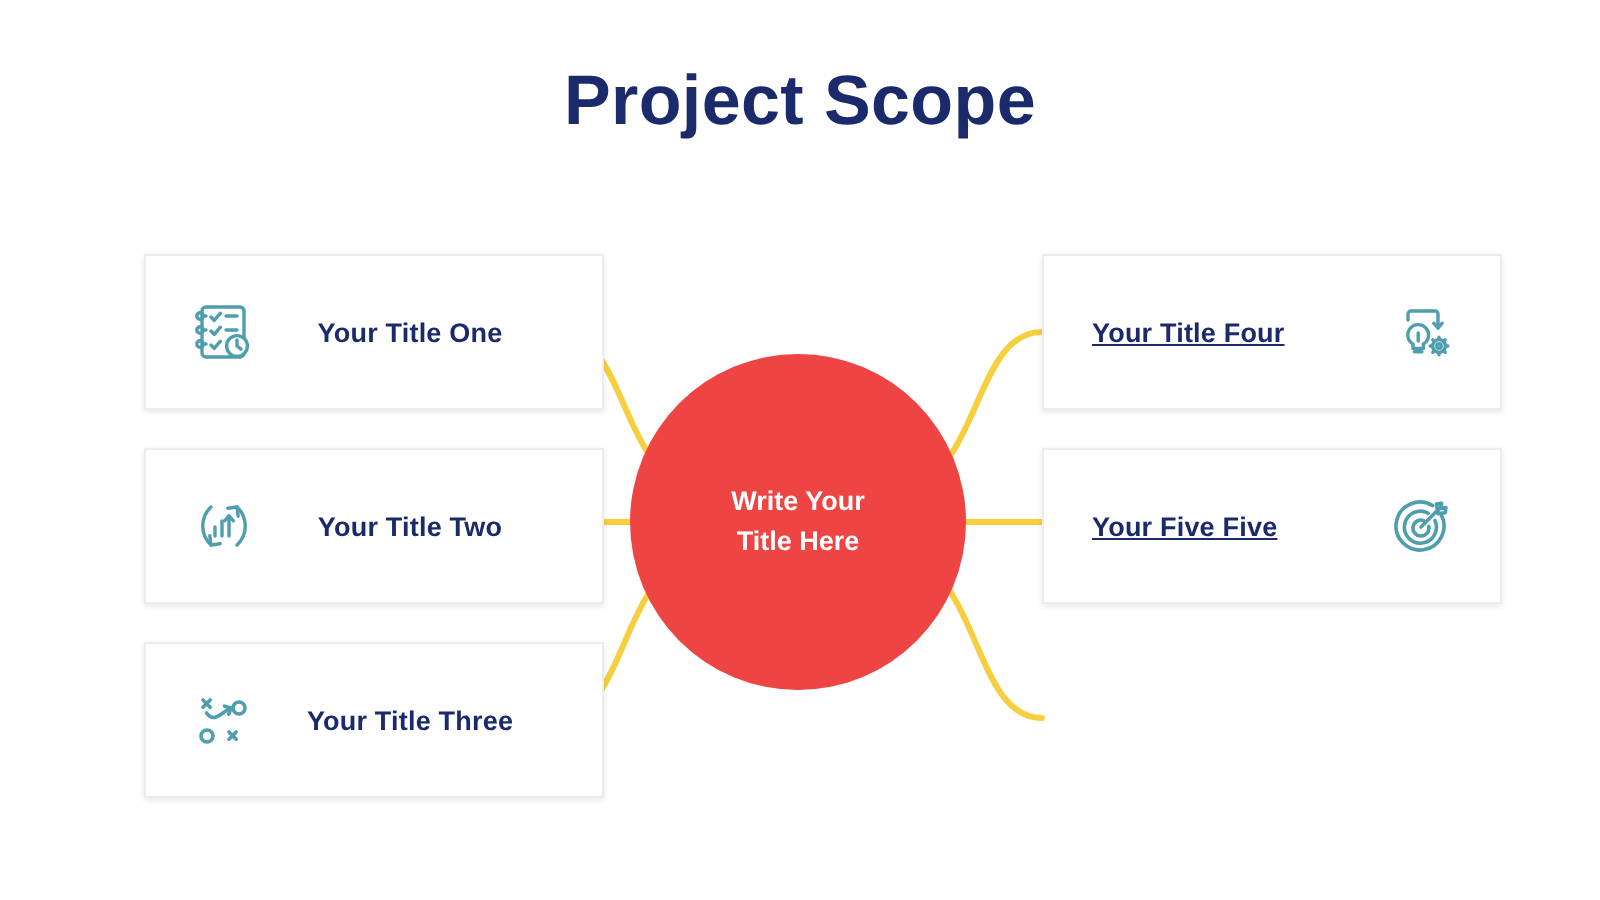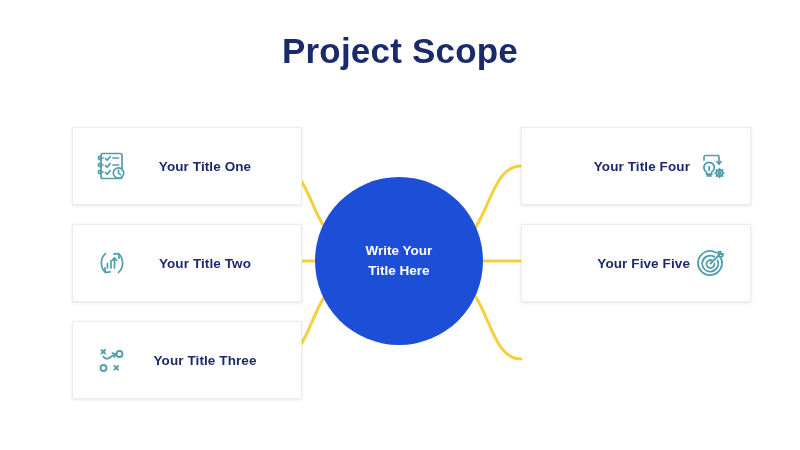--- a/index.html
+++ b/index.html
@@ -74,31 +74,31 @@
   .card-icon svg { display: block; }
 
   .card-label {
     flex: 1 1 auto;
     font-size: 13.5px;
     font-weight: bold;
     color: #1b2a6b;
     letter-spacing: 0.1px;
   }
   .card.left  .card-label { text-align: center; padding-right: 10px; }
-  .card.right .card-label { text-align: right; padding-left: 10px; }
+  .card.right .card-label { text-align: left; padding-left: 10px; text-decoration: underline; }
 
   
   #center-circle {
     position: absolute;
     left: 315px;
     top: 177px;
     width: 168px;
     height: 168px;
     border-radius: 50%;
-    background: #1d4ed8;
+    background: #ef4444;
     display: flex;
     align-items: center;
     justify-content: center;
   }
   #center-circle-label {
     color: #ffffff;
     font-size: 13.5px;
     font-weight: bold;
     text-align: center;
     line-height: 1.45;

